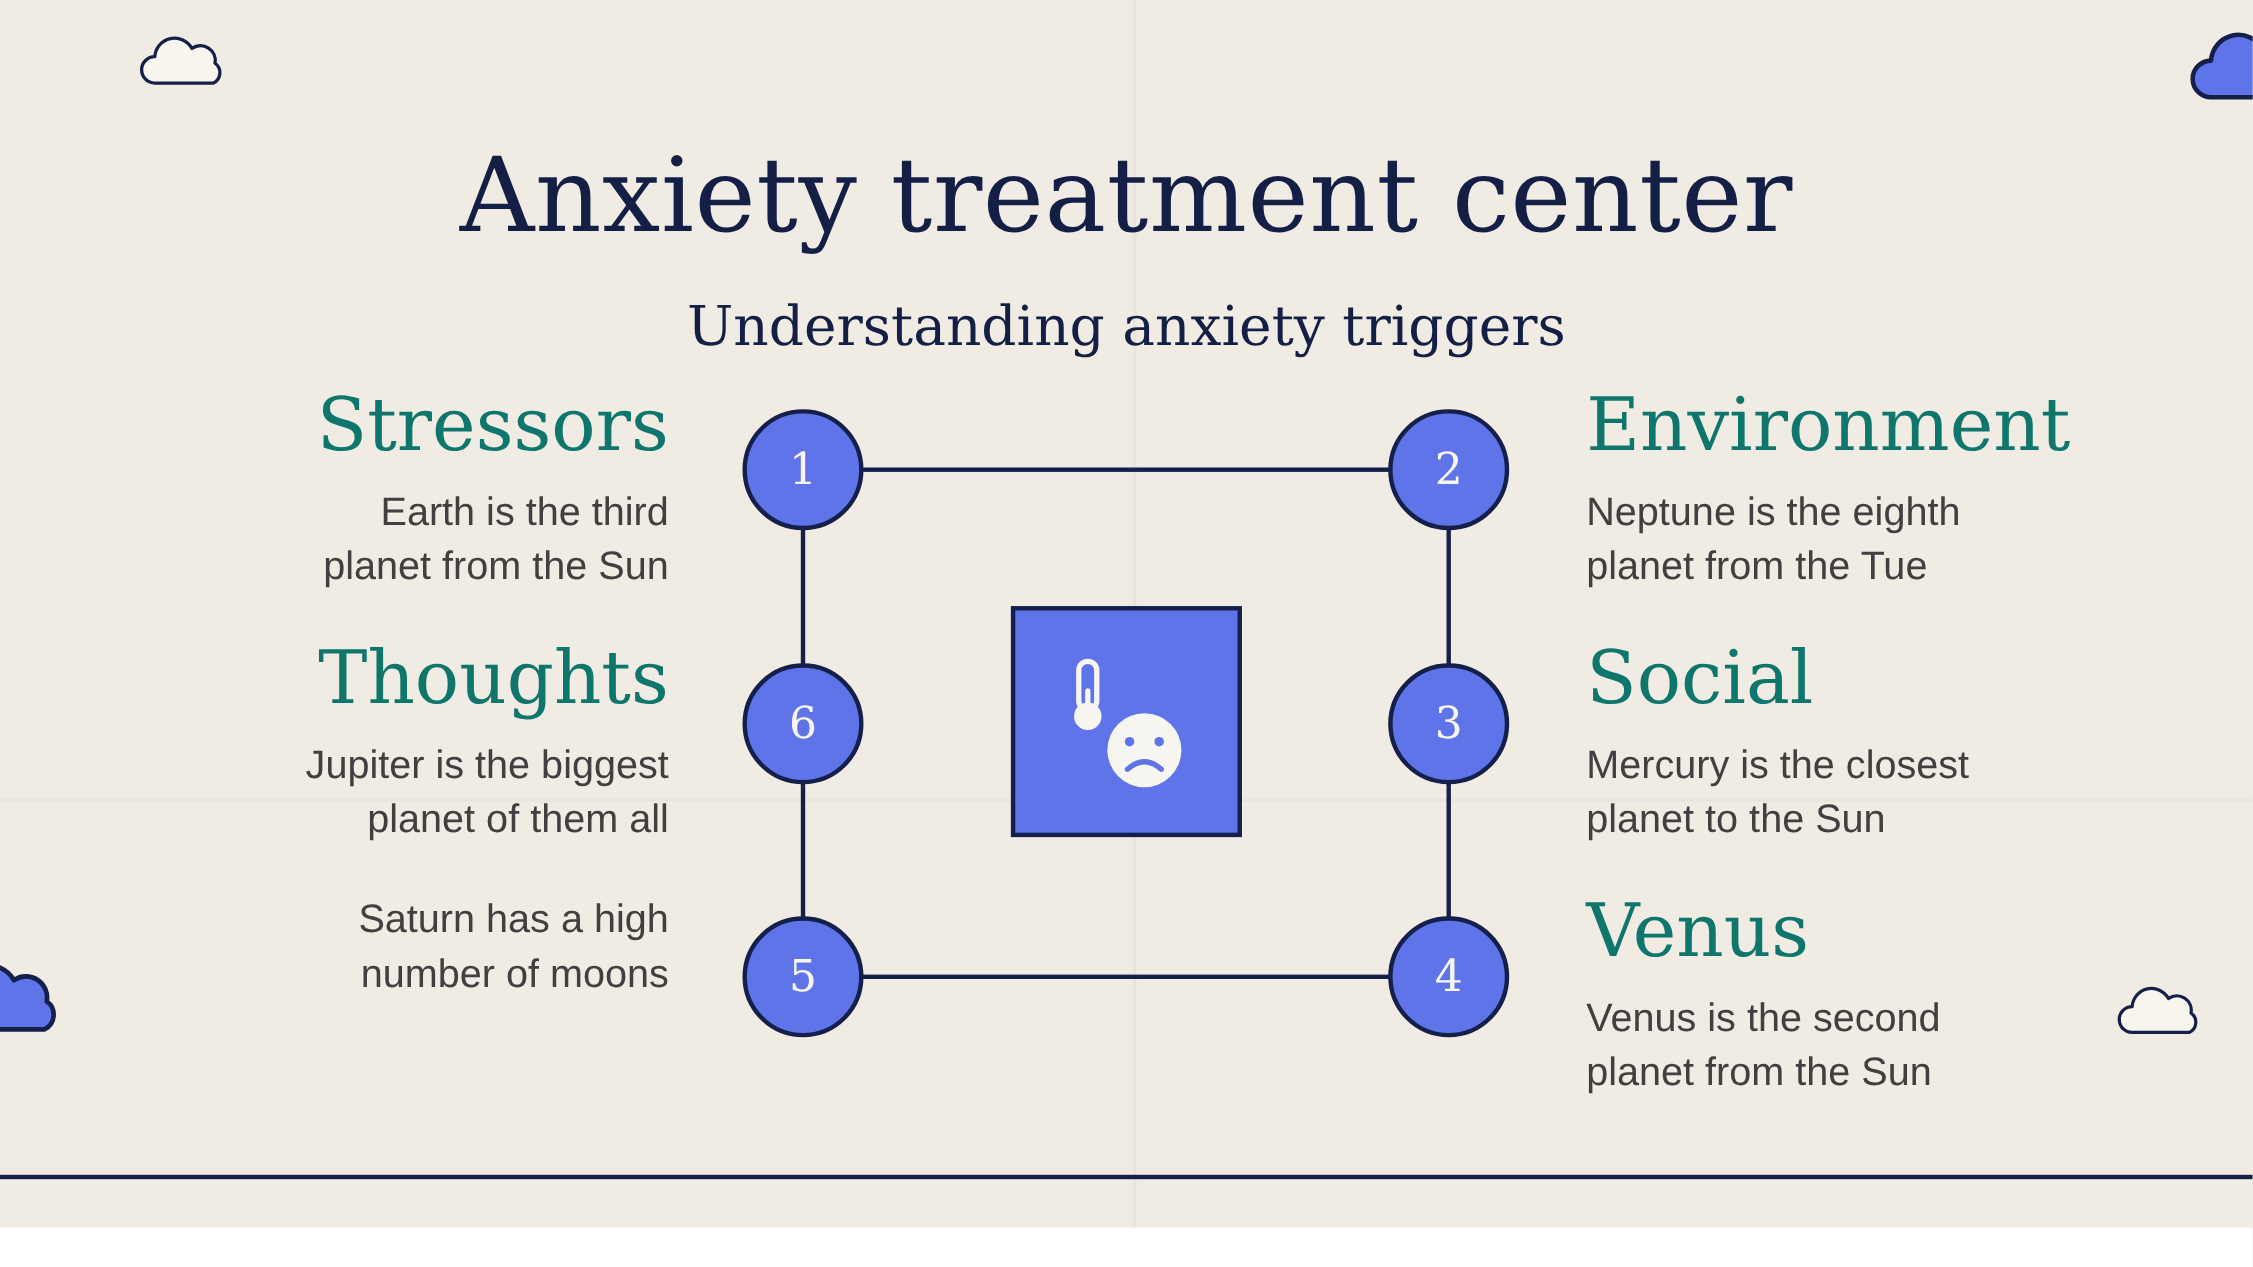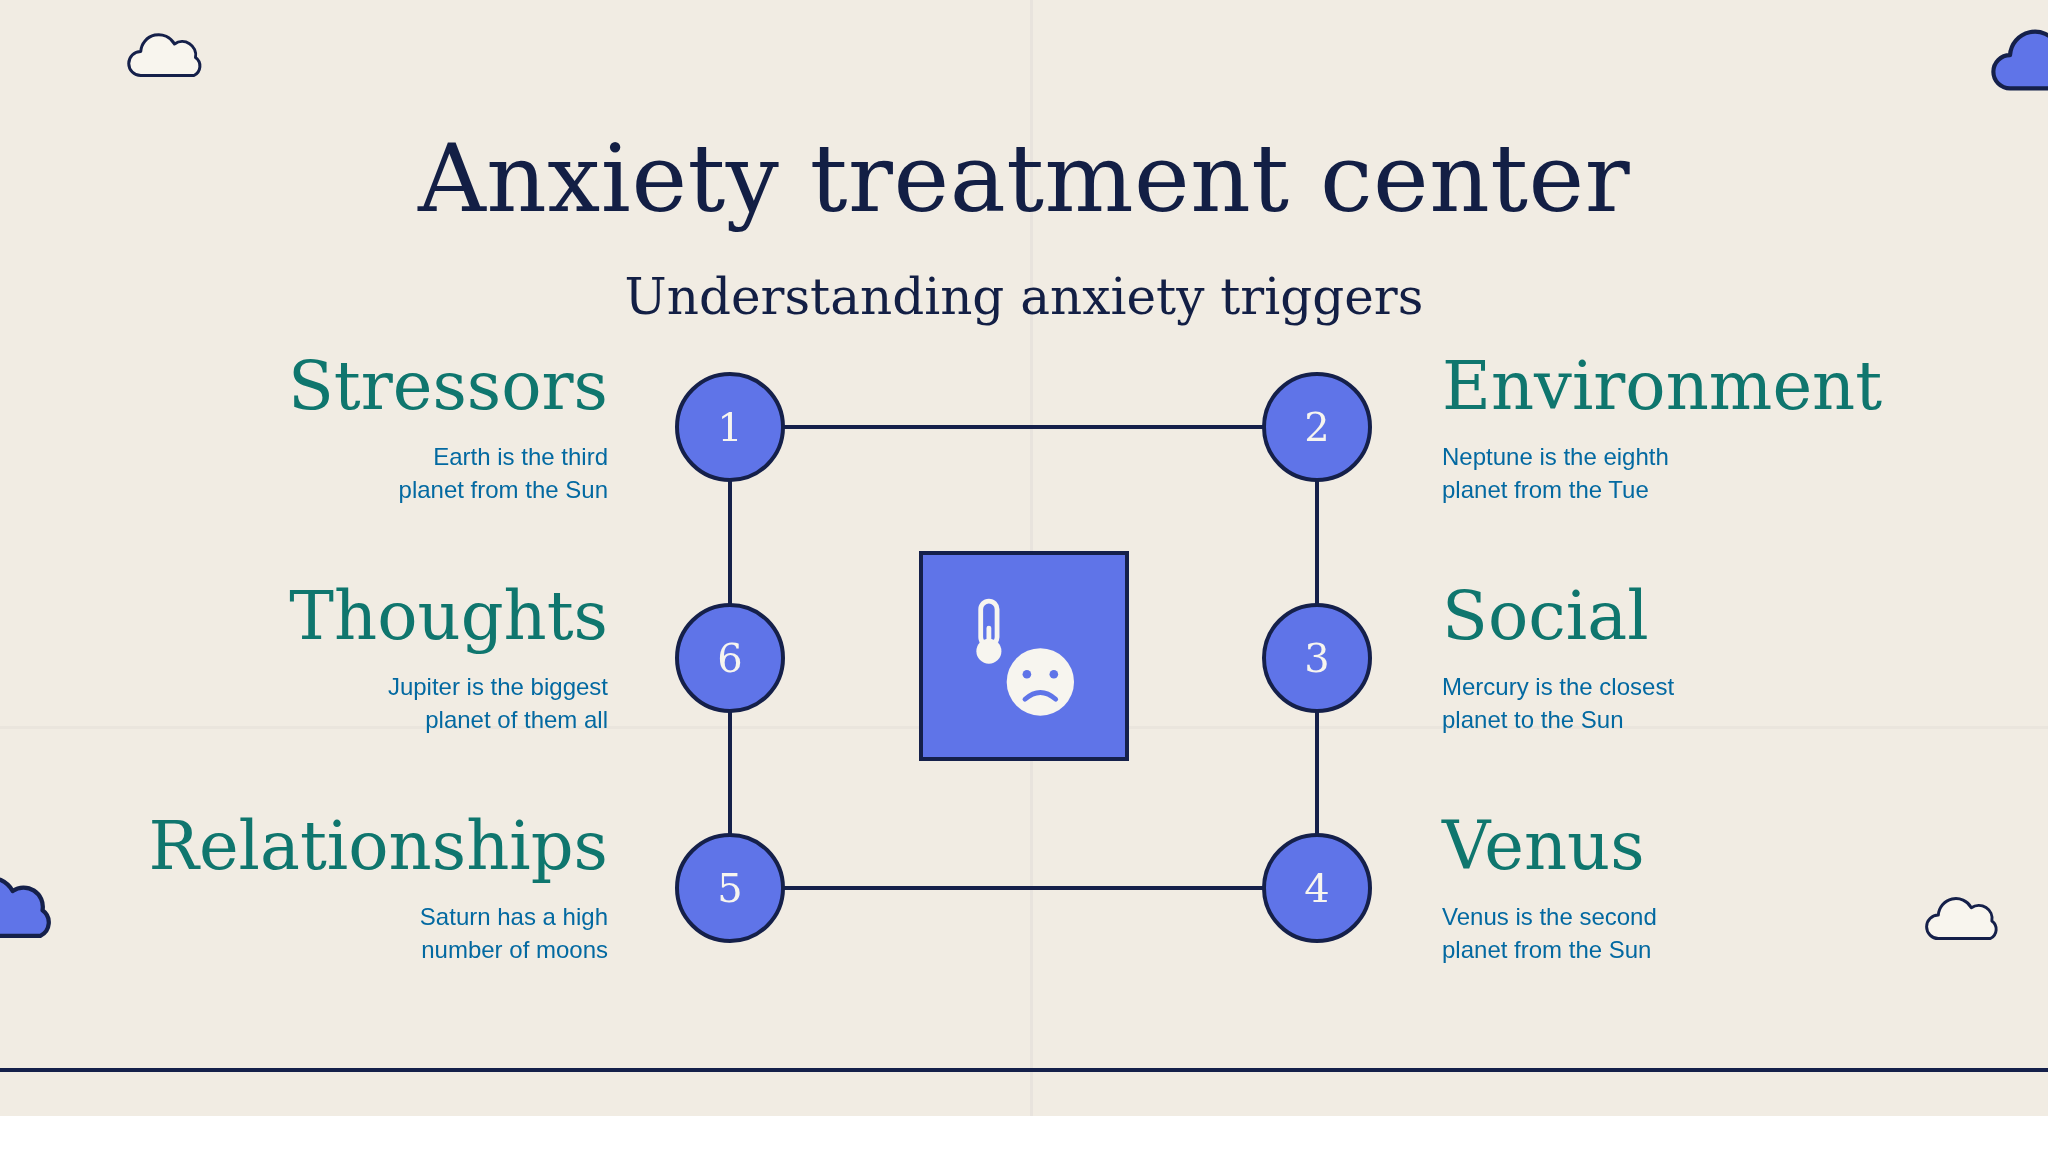--- a/index.html
+++ b/index.html
@@ -33,22 +33,22 @@
   }
 
   .item { position: absolute; }
   .item .heading {
     font-family: "DejaVu Serif", "Liberation Serif", serif;
     font-size: 67px; line-height: 1.1;
     color: #0f766e;
     margin-bottom: 16px;
   }
   .item .body {
-    font-size: 24px; line-height: 1.38;
-    color: #0369a1;
+    font-size: 36px; line-height: 1.38;
+    color: #404040;
     white-space: pre-line;
   }
   .item.left  { left: 148px;  width: 460px; text-align: right; }
   .item.right { left: 1442px; width: 480px; text-align: left; }
   .pos-r1 { top: 350px; }
   .pos-r2 { top: 580px; }
   .pos-r3 { top: 810px; }
 
   .connector { position: absolute; background: #15204a; z-index: 1; }
   .conn-top    { left: 730px;  top: 425px; width: 587px; height: 4px; }
@@ -164,21 +164,20 @@
     <div class="heading">Stressors</div>
     <div class="body">Earth is the third
 planet from the Sun</div>
   </div>
   <div class="item left pos-r2">
     <div class="heading">Thoughts</div>
     <div class="body">Jupiter is the biggest
 planet of them all</div>
   </div>
   <div class="item left pos-r3">
-    <div class="heading">Relationships</div>
     <div class="body">Saturn has a high
 number of moons</div>
   </div>
 
   <div class="item right pos-r1">
     <div class="heading">Environment</div>
     <div class="body">Neptune is the eighth
 planet from the Tue</div>
   </div>
   <div class="item right pos-r2">

